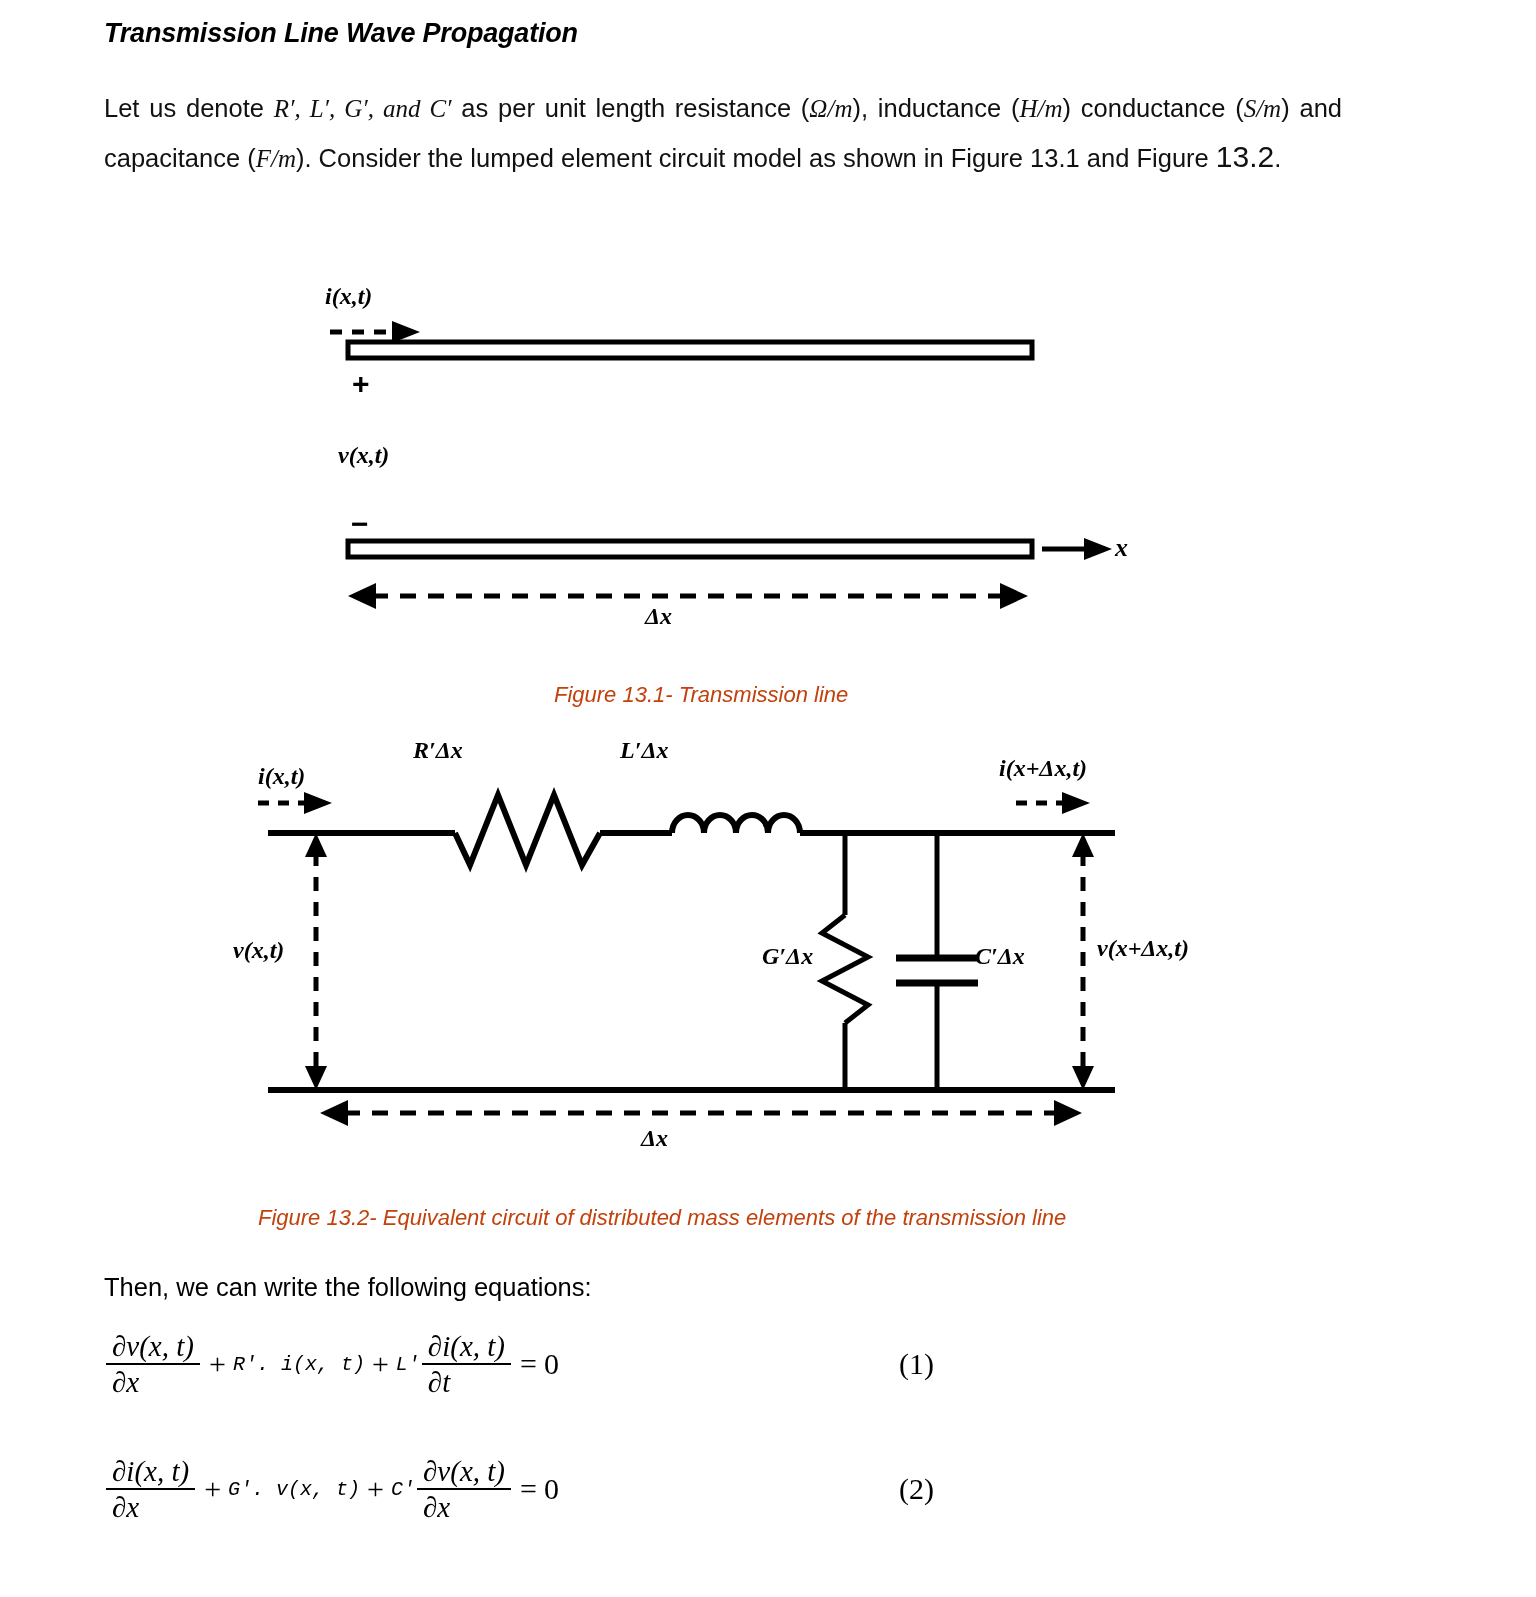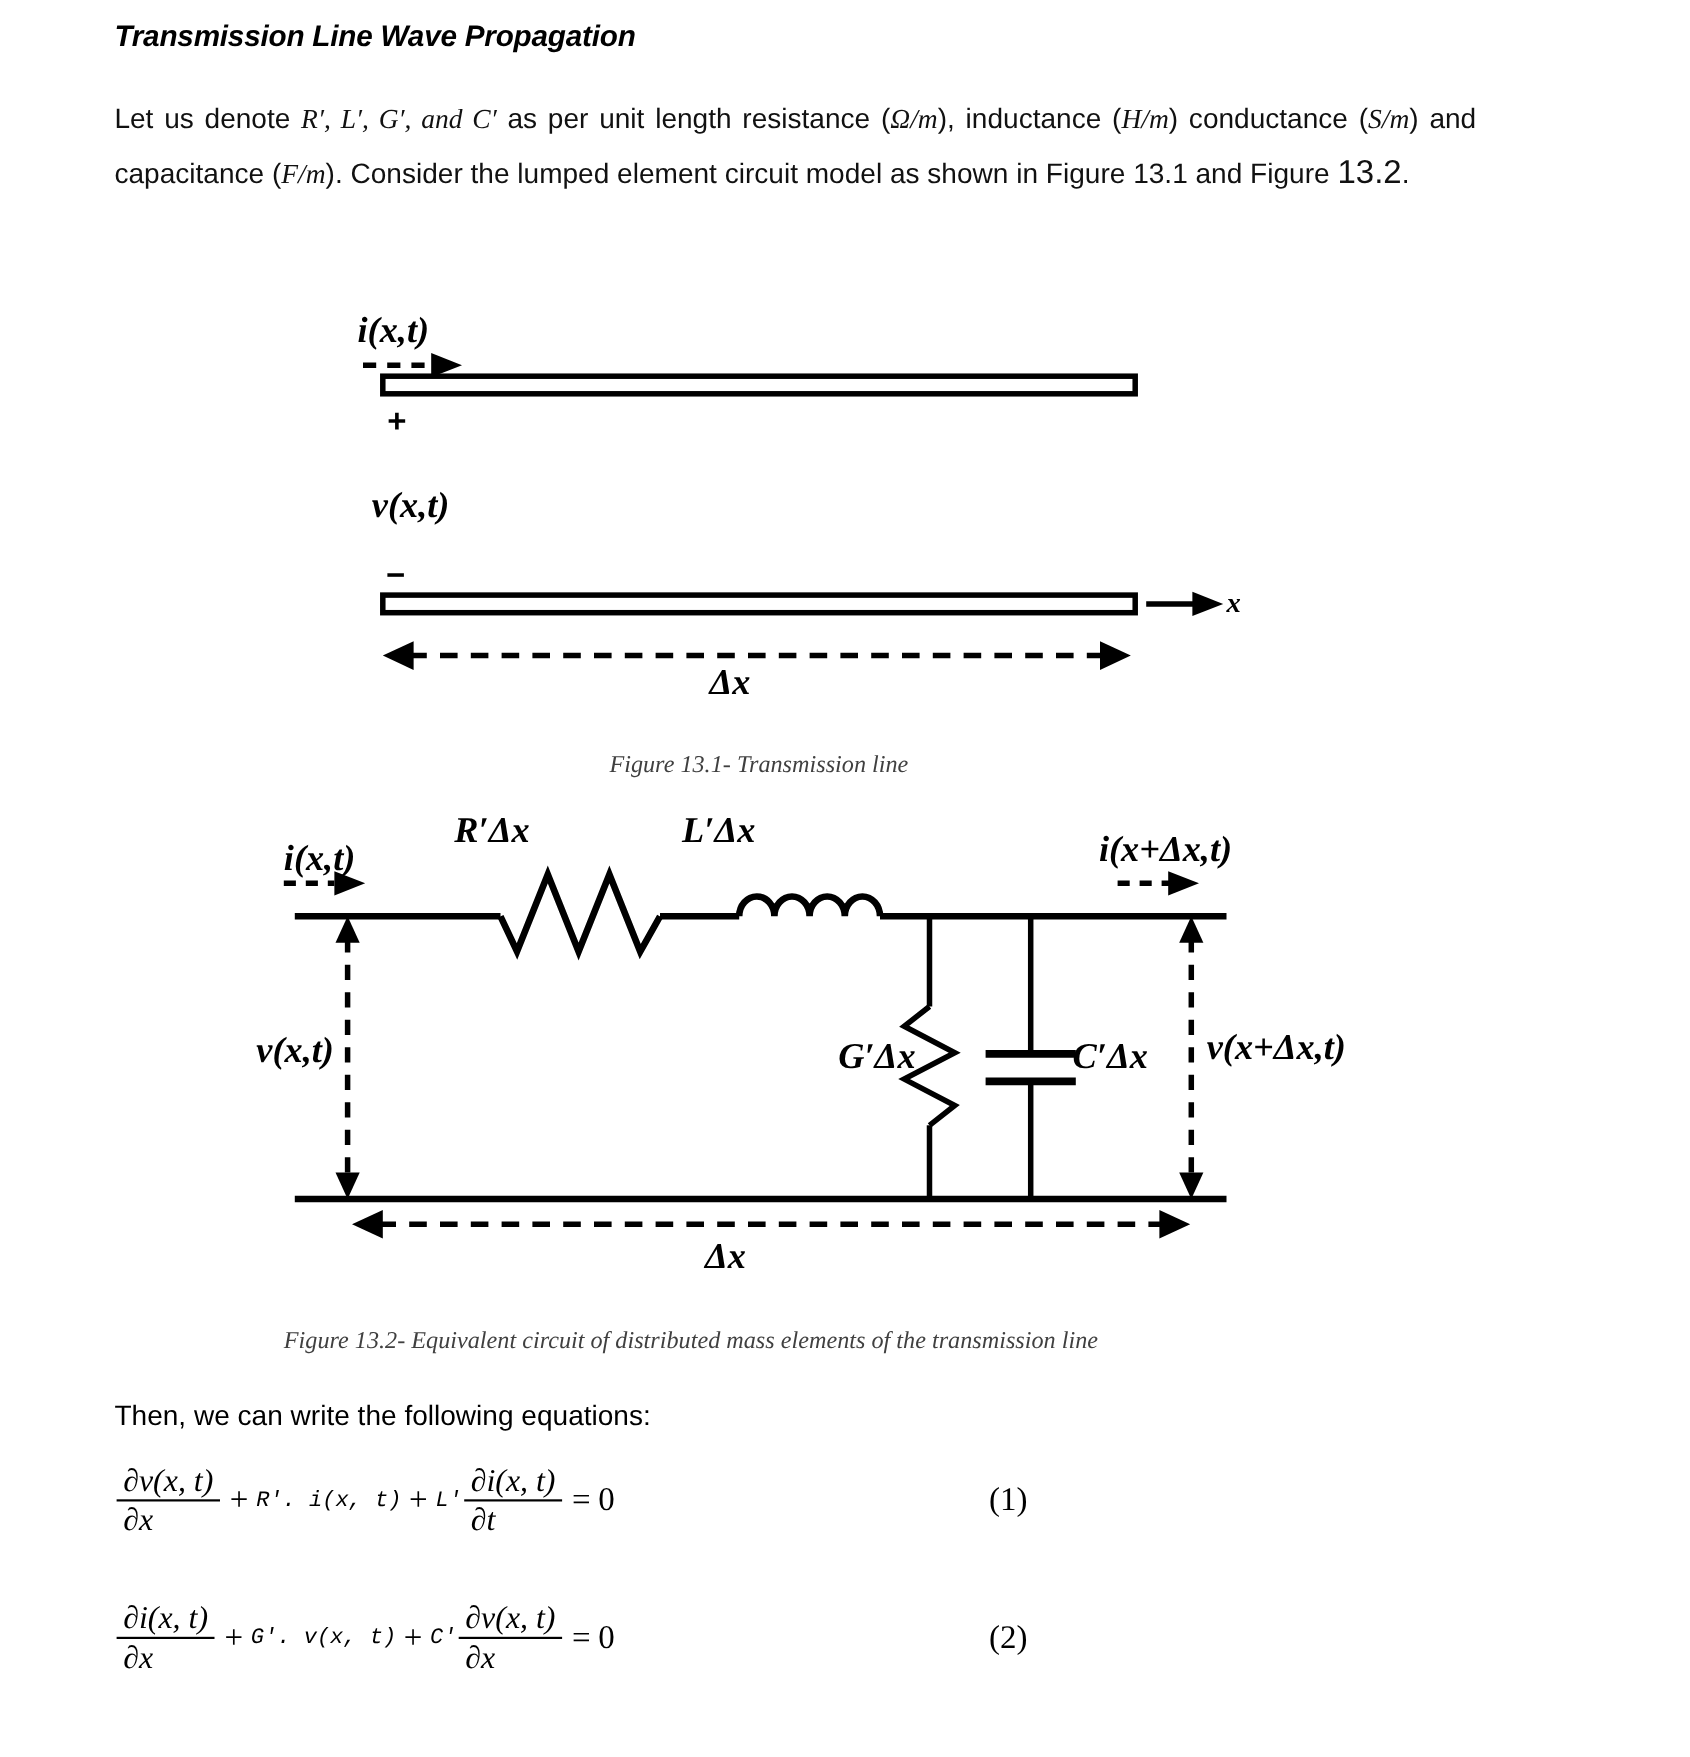--- a/index.html
+++ b/index.html
@@ -64,23 +64,23 @@
     left: 104px;
     top: 1273px;
     font-size: 25.5px;
     font-family: "Liberation Sans", sans-serif;
     white-space: nowrap;
   }
 
   
   .caption {
     position: absolute;
-    font-family: Liberation Serif, serif;
-    font-style: italic;
-    color: #404040;
+    font-family: Liberation Sans, sans-serif;
+    font-style: italic;
+    color: #c2410c;
     font-size: 22px;
     white-space: nowrap;
   }
   .caption-1 { left: 554px; top: 682px; }
   .caption-2 { left: 258px; top: 1205px; }
 
   
   .figure {
     position: absolute;
   }
@@ -88,21 +88,21 @@
   #figure-2 { left: 0px; top: 745px; width: 1536px; height: 430px; }
 
   .fig-svg { display: block; }
 
   
   .fig-label {
     position: absolute;
     font-family: "Liberation Serif", serif;
     font-weight: bold;
     font-style: italic;
-    font-size: 33px;
+    font-size: 24px;
     white-space: nowrap;
     color: #000;
   }
   .fig-label.plain-sign {
     font-family: "Liberation Sans", sans-serif;
     font-weight: bold;
     font-style: normal;
     font-size: 30px;
   }
   .fig-label.axis-x {

